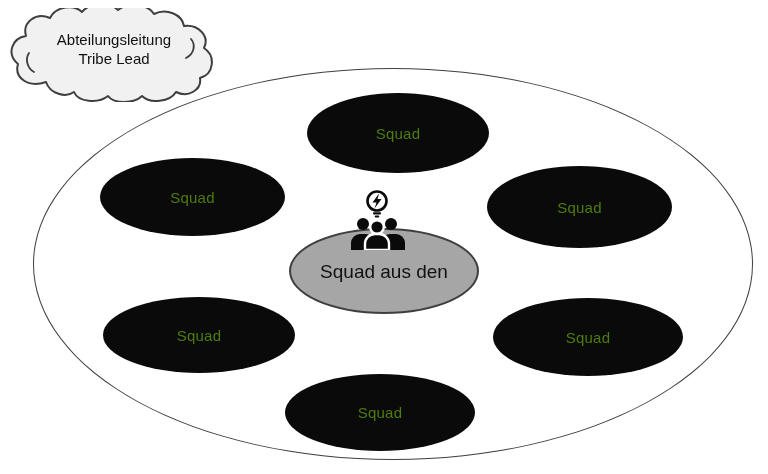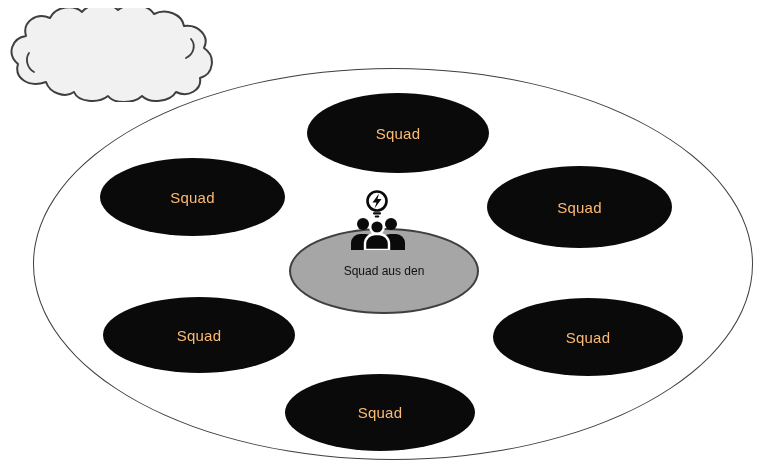--- a/index.html
+++ b/index.html
@@ -25,21 +25,21 @@
   }
 
   
   .squad {
     position: absolute;
     background: #0a0a0a;
     border-radius: 50%;
     display: flex;
     align-items: center;
     justify-content: center;
-    color: #fdba74;
+    color: #4d7c0f;
     font-size: 15px;
     letter-spacing: 0.2px;
   }
   .squad-top        { left: 307px; top:  93px; width: 182px; height: 80px; }
   .squad-left-top   { left: 100px; top: 158px; width: 185px; height: 78px; }
   .squad-right-top  { left: 487px; top: 166px; width: 185px; height: 82px; }
   .squad-left-bot   { left: 103px; top: 297px; width: 192px; height: 76px; }
   .squad-right-bot  { left: 493px; top: 298px; width: 190px; height: 78px; }
   .squad-bottom     { left: 285px; top: 374px; width: 190px; height: 77px; }
 
@@ -49,21 +49,21 @@
     left: 289px; top: 228px;
     width: 190px; height: 86px;
     background: #a6a6a6;
     border: 2px solid #3f3f3f;
     border-radius: 50%;
     display: flex;
     flex-direction: column;
     align-items: center;
     justify-content: center;
     color: #111111;
-    font-size: 12px;
+    font-size: 19px;
     line-height: 19px;
     text-align: center;
     z-index: 2;
   }
 
   
   .team-icon {
     position: absolute;
     left: 347px; top: 188px;
     width: 62px; height: 62px;
@@ -147,14 +147,18 @@
              C 188 16 200 28 194 40
              C 206 48 204 66 190 70
              C 192 82 178 90 166 84
              C 160 94 140 96 132 88
              C 124 96 104 96 98 88
              C 88 96 68 94 64 84
              C 56 90 40 86 36 74 Z" fill="#f1f1f1" stroke="#3f3f3f" stroke-width="2" stroke-linejoin="round"></path>
     <path d="M 24 64 C 17 60 15 51 19 45" fill="none" stroke="#3f3f3f" stroke-width="1.8" stroke-linecap="round"></path>
     <path d="M 176 50 C 184 46 186 37 181 31" fill="none" stroke="#3f3f3f" stroke-width="1.8" stroke-linecap="round"></path>
   </svg>
+  <div class="cloud-text">
+    <div>Abteilungsleitung</div>
+    <div>Tribe Lead</div>
+  </div>
 
 </div>
 
 </body></html>

